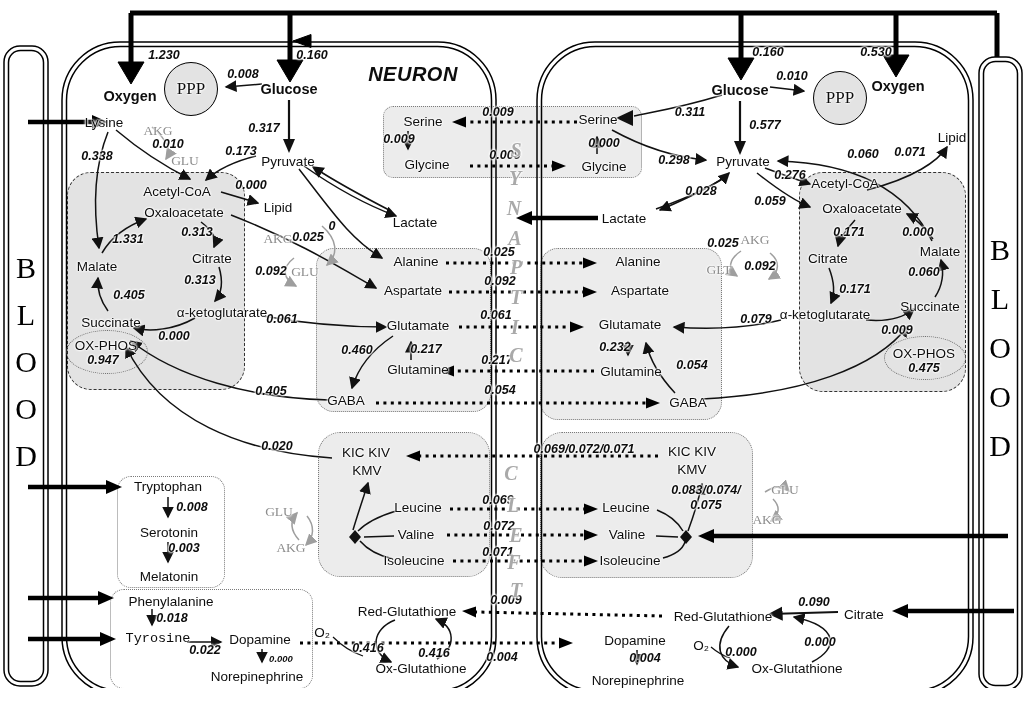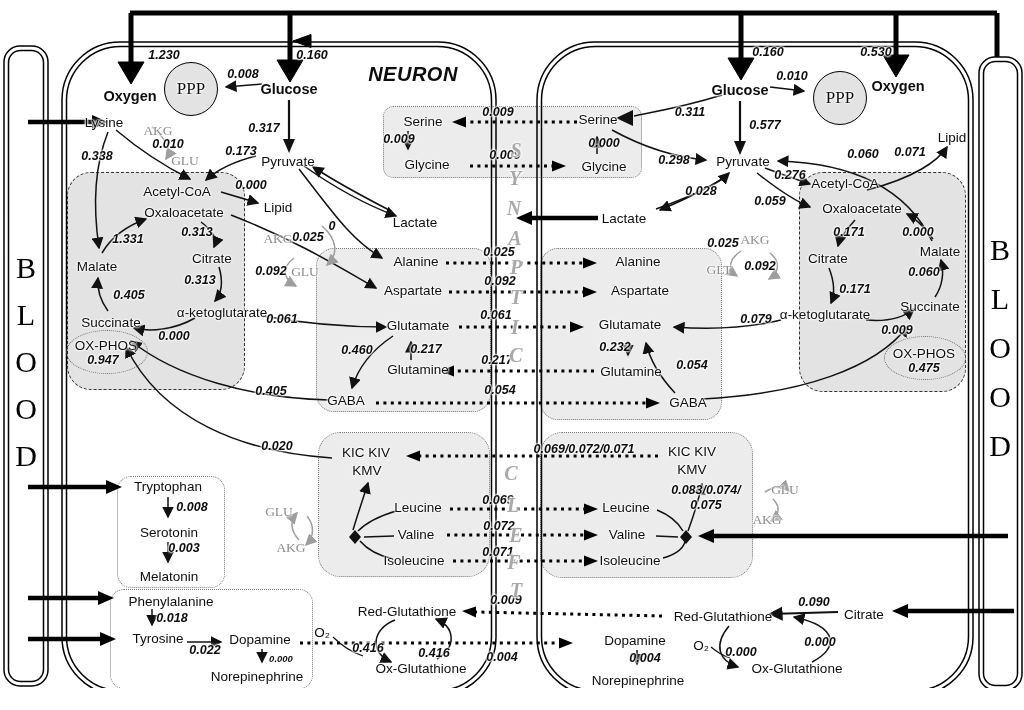--- a/index.html
+++ b/index.html
@@ -277,21 +277,21 @@
   <span class="lbl" style="left:418px;top:507px;">Leucine</span>
   <span class="lbl" style="left:416px;top:534px;">Valine</span>
   <span class="lbl" style="left:414px;top:560px;">Isoleucine</span>
   <span class="lbl" style="left:168px;top:486px;">Tryptophan</span>
   <span class="lbl val" style="left:192px;top:507px;">0.008</span>
   <span class="lbl" style="left:169px;top:532px;">Serotonin</span>
   <span class="lbl val" style="left:184px;top:548px;">0.003</span>
   <span class="lbl" style="left:169px;top:576px;">Melatonin</span>
   <span class="lbl" style="left:171px;top:601px;">Phenylalanine</span>
   <span class="lbl val" style="left:172px;top:618px;">0.018</span>
-  <span class="lbl" style="left:158px;top:638px;">Tyrosine</span>
+  <span class="lbl" style="left:158px;top:638px;font-family:Liberation Mono, monospace;">Tyrosine</span>
   <span class="lbl val" style="left:205px;top:650px;">0.022</span>
   <span class="lbl" style="left:260px;top:639px;">Dopamine</span>
   <span class="lbl val sm" style="left:281px;top:658px;">0.000</span>
   <span class="lbl" style="left:257px;top:676px;">Norepinephrine</span>
   <span class="lbl" style="left:407px;top:611px;">Red-Glutathione</span>
   <span class="lbl" style="left:322px;top:632px;">O₂</span>
   <span class="lbl val" style="left:368px;top:648px;">0.416</span>
   <span class="lbl val" style="left:434px;top:653px;">0.416</span>
   <span class="lbl" style="left:421px;top:668px;">Ox-Glutathione</span>
 

